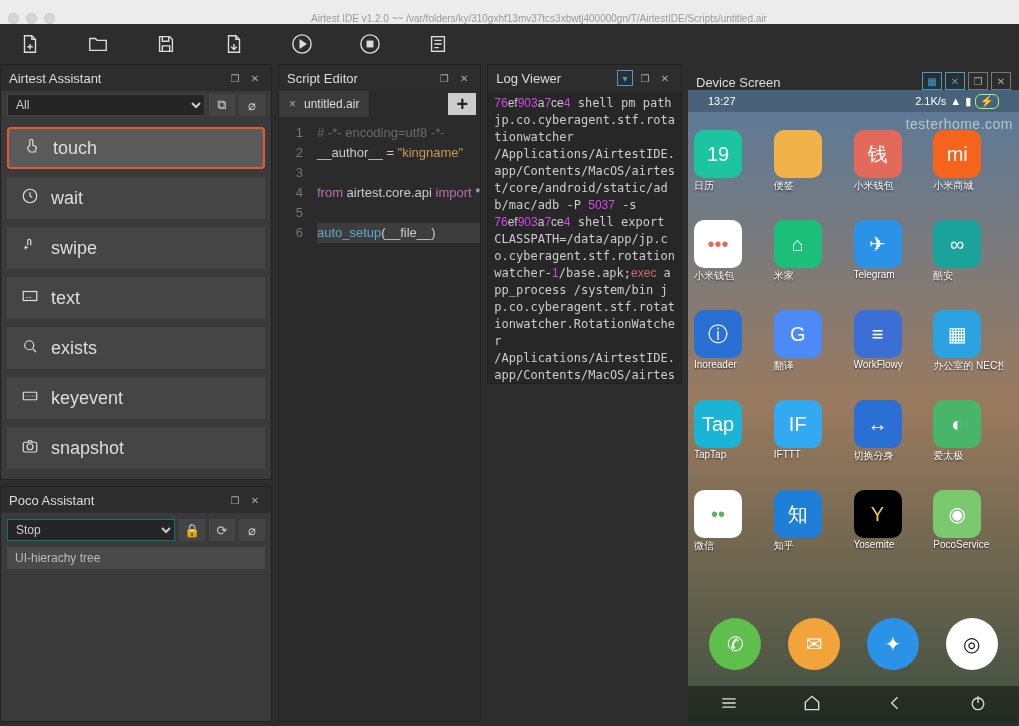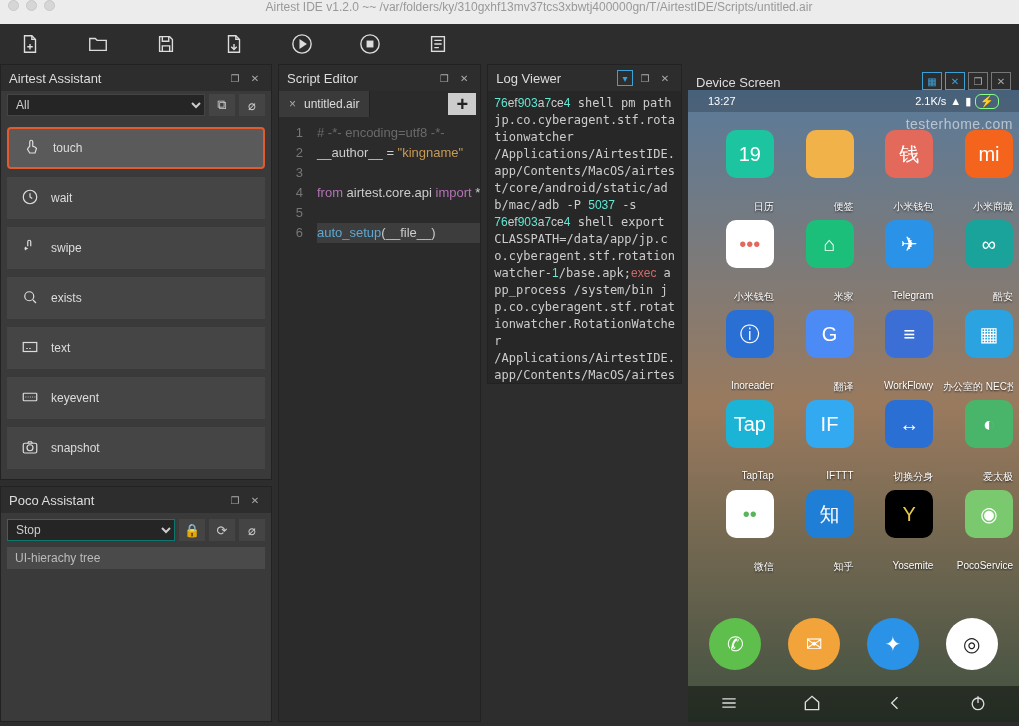--- a/index.html
+++ b/index.html
@@ -1,35 +1,35 @@
 <!DOCTYPE html>
 <html><head>
 <meta charset="utf-8">
 <style>
 *{box-sizing:border-box;margin:0;padding:0;font-family:"Helvetica Neue",Arial,sans-serif}
 body{background:#ececec;width:1019px;height:726px;overflow:hidden;font-size:13px;color:#ccc}
-.titlebar{height:24px;background:#ececec;display:flex;align-items:flex-start;padding:0 8px;font-size:12px;color:#999}
+.titlebar{height:24px;background:#ececec;display:flex;align-items:flex-end;padding:0 8px;font-size:10px;color:#999}
 .traffic{display:flex;gap:7px;margin-right:12px}
 .traffic span{width:11px;height:11px;border-radius:50%;background:#d6d6d6;border:1px solid #c8c8c8}
 .titlebar-text{flex:1;text-align:center;white-space:nowrap;overflow:hidden;text-overflow:ellipsis}
 .app{background:#2d2d2d;height:702px;display:flex;flex-direction:column}
 .toolbar{height:40px;display:flex;align-items:center;padding:0 16px;gap:40px}
 .tb-icon{width:28px;height:22px;color:#ddd;cursor:pointer;display:flex;align-items:center;justify-content:center}
 .tb-icon svg{width:22px;height:22px;stroke:#ddd;fill:none;stroke-width:1.5}
 .main{flex:1;display:flex;gap:6px;padding:0 0 4px 0;min-height:0}
 .col-left{width:272px;display:flex;flex-direction:column;gap:6px;min-height:0}
 .panel{background:#3a3a3a;display:flex;flex-direction:column;border:1px solid #222}
 .panel-head{height:26px;background:#2d2d2d;display:flex;align-items:center;padding:0 8px;font-size:13px;color:#ddd}
 .panel-head .spacer{flex:1}
 .panel-head .pbtn{width:16px;height:16px;margin-left:4px;color:#aaa;cursor:pointer;font-size:10px;display:flex;align-items:center;justify-content:center}
 .assistant-top{height:28px;display:flex;align-items:center;padding:4px 6px;gap:4px;background:#3a3a3a}
 .assistant-top select{flex:1;height:22px;background:#252525;color:#ccc;border:1px solid #444;font-size:12px;padding:0 4px}
 .sq-btn{width:26px;height:22px;background:#444;color:#ccc;display:flex;align-items:center;justify-content:center;font-size:13px;cursor:pointer}
 .assistant-list{flex:1;padding:8px 6px;display:flex;flex-direction:column;gap:8px;overflow:auto}
-.cmd{height:42px;background:#454545;display:flex;align-items:center;padding:0 14px;gap:12px;cursor:pointer;color:#ddd;font-size:12px}
+.cmd{height:42px;background:#454545;display:flex;align-items:center;padding:0 14px;gap:12px;cursor:pointer;color:#ddd;font-size:18px}
 .cmd.sel{background:#5a5a5a;border:2px solid #e25b2f;border-radius:4px}
 .cmd svg{width:18px;height:18px;stroke:#ddd;fill:none;stroke-width:1.6}
 .poco{flex:0 0 auto}
 .poco-body{padding:6px;display:flex;flex-direction:column;gap:6px}
 .poco-row{display:flex;gap:4px}
 .poco-row select{flex:1;height:22px;background:#252525;color:#ccc;border:1px solid #0f766e;font-size:12px;padding:0 4px}
 .tree-row{background:#4a4a4a;color:#bbb;font-size:12px;padding:4px 8px}
 .col-mid{width:404px;display:flex;flex-direction:row;gap:6px;min-height:0}
 .editor{flex:1;display:flex;flex-direction:column;min-height:0}
 .tabbar{height:26px;background:#2b2b2b;display:flex;align-items:center}
@@ -39,32 +39,32 @@
 .add-tab{width:28px;height:22px;background:#ccc;color:#222;font-size:20px;font-weight:bold;display:flex;align-items:center;justify-content:center;margin-right:4px;cursor:pointer}
 .code{flex:1;background:#2b2b2b;display:flex;font-family:Menlo,Consolas,monospace;font-size:13px;min-height:0;overflow:auto}
 .gutter{width:30px;text-align:right;color:#777;padding:6px 6px 0 0;background:#2b2b2b;line-height:20px;white-space:pre}
 .code-lines{flex:1;padding:6px 0 0 8px;line-height:20px;white-space:pre;color:#ccc}
 .c-comm{color:#6a6a6a}
 .c-str{color:#c69a55}
 .c-kw{color:#b473b4}
 .c-fn{color:#5fa7d1}
 .hl-line{background:#3d3d3d;display:inline-block;width:100%}
 .logv{height:320px}
-.log-body{flex:1;background:#272727;font-family:Menlo,Consolas,monospace;font-size:12px;line-height:17px;padding:4px 6px;color:#ccc;overflow:hidden;white-space:pre-wrap;word-break:break-all}.lg-n{color:#5eead4}.lg-r{color:#d06a6a}
+.log-body{flex:1;background:#272727;font-family:Menlo,Consolas,monospace;font-size:12px;line-height:17px;padding:4px 6px;color:#ccc;overflow:hidden;white-space:pre-wrap;word-break:break-all}.lg-n{color:#d946ef}.lg-r{color:#d06a6a}
 .col-right{flex:1;display:flex;flex-direction:column}
 .dev-head{height:26px;background:#2d2d2d;display:flex;align-items:flex-end;padding:0 8px;font-size:13px;color:#ddd}
 .dev-head .spacer{flex:1}
 .dev-head .dbtn{width:20px;height:18px;border:1px solid #3aa0d8;margin-left:3px;display:flex;align-items:center;justify-content:center;font-size:10px;color:#3aa0d8}
 .dev-head .dbtn.plain{border-color:#777;color:#aaa}
 .device{flex:1;background:linear-gradient(#5a7a9a,#9a7a5e 50%,#405040);position:relative;overflow:hidden}
 .statusbar{height:22px;display:flex;align-items:center;justify-content:space-between;padding:0 20px;font-size:11px;color:#fff;background:rgba(0,0,0,.2)}
 .statusbar .right{display:flex;align-items:center;gap:4px}
 .watermark{position:absolute;right:6px;top:26px;color:rgba(255,255,255,.55);font-size:14px;letter-spacing:.5px}
 .home-grid{position:absolute;top:40px;left:0;right:0;bottom:40px;display:grid;grid-template-columns:repeat(4,1fr);grid-auto-rows:90px;padding:0 6px}
-.app-cell{display:flex;flex-direction:column;align-items:flex-end;justify-content:flex-start;gap:22px}
+.app-cell{display:flex;flex-direction:column;align-items:flex-start;justify-content:flex-start;gap:1px}
 .app-ico{width:48px;height:48px;border-radius:10px;display:flex;align-items:center;justify-content:center;color:#fff;font-size:20px;font-weight:500}
 .app-lbl{color:#fff;font-size:10px;text-align:center;text-shadow:0 1px 2px rgba(0,0,0,.8);max-width:70px;white-space:nowrap;overflow:hidden}
 .navbar{position:absolute;bottom:0;left:0;right:0;height:36px;background:rgba(0,0,0,.45);display:flex;align-items:center;justify-content:space-around}
 .navbar svg{width:20px;height:20px;stroke:#ddd;fill:none;stroke-width:1.6}
 .dock{position:absolute;bottom:40px;left:0;right:0;height:76px;display:flex;align-items:center;justify-content:space-around;padding:0 8px}
 .dock .app-ico{width:52px;height:52px;border-radius:26px}
 </style>
 </head>
 <body>
 
@@ -158,31 +158,31 @@
             </div>
             <div class="cmd">
               <span><svg viewBox="0 0 24 24">
                   <path d="M9 11V5a2 2 0 114 0v6"></path>
                   <path d="M5 14h4M5 14l2-2M5 14l2 2"></path>
                 </svg></span>
               <span>swipe</span>
             </div>
             <div class="cmd">
               <span><svg viewBox="0 0 24 24">
+                  <rect x="3" y="6" width="18" height="12"></rect>
+                  <path d="M7 14h2M11 14h2"></path>
+                </svg></span>
+              <span>text</span>
+            </div>
+            <div class="cmd">
+              <span><svg viewBox="0 0 24 24">
                   <circle cx="11" cy="11" r="6"></circle>
                   <path d="M20 20l-4-4"></path>
                 </svg></span>
               <span>exists</span>
-            </div>
-            <div class="cmd">
-              <span><svg viewBox="0 0 24 24">
-                  <rect x="3" y="6" width="18" height="12"></rect>
-                  <path d="M7 14h2M11 14h2"></path>
-                </svg></span>
-              <span>text</span>
             </div>
             <div class="cmd">
               <span><svg viewBox="0 0 24 24">
                   <rect x="3" y="7" width="18" height="10" rx="1"></rect>
                   <path d="M6 12h1M9 12h1M12 12h1M15 12h1M18 12h1"></path>
                 </svg></span>
               <span>keyevent</span>
             </div>
             <div class="cmd">
               <span><svg viewBox="0 0 24 24">

